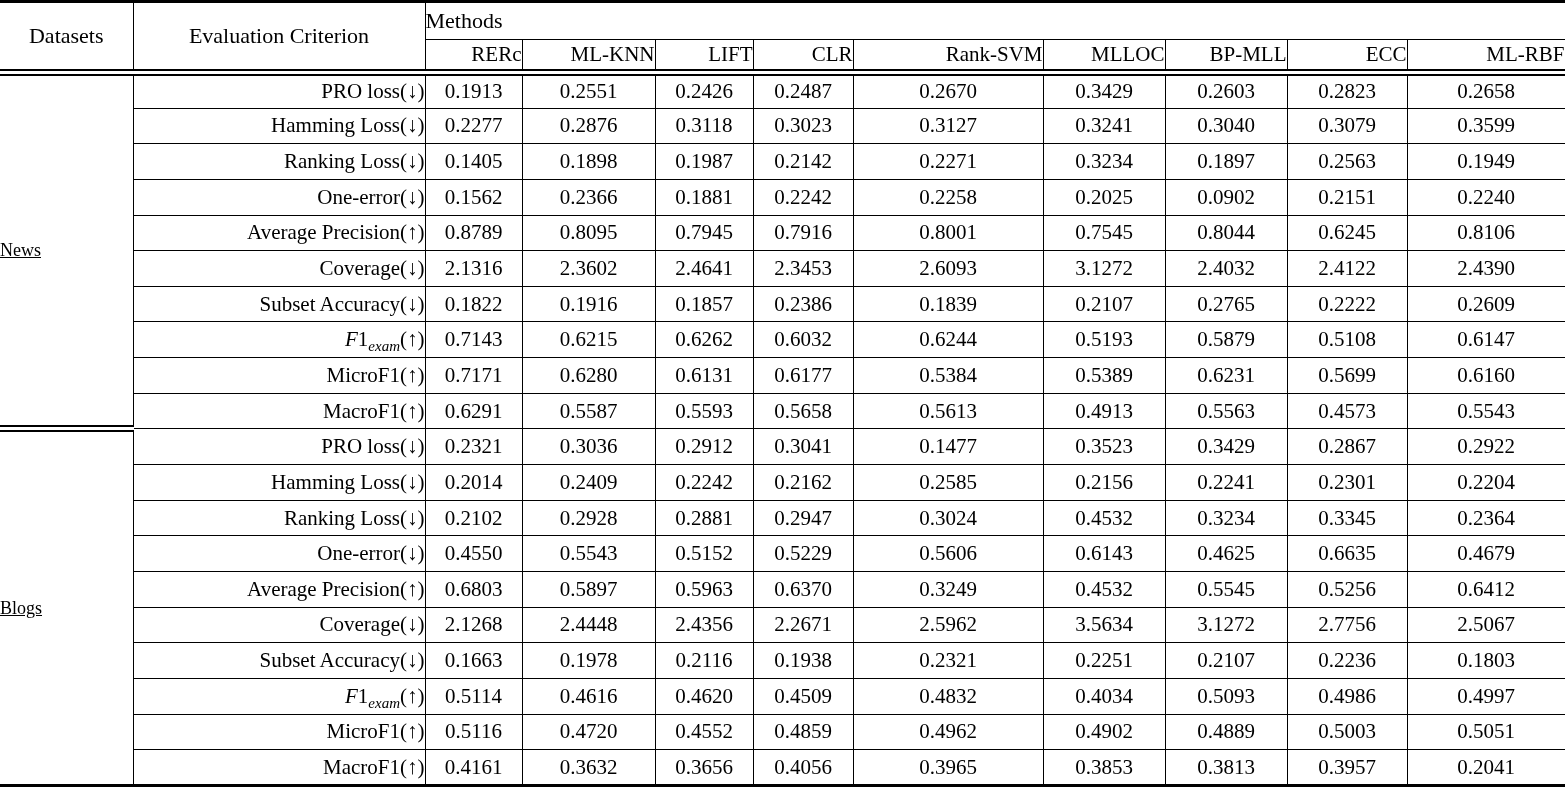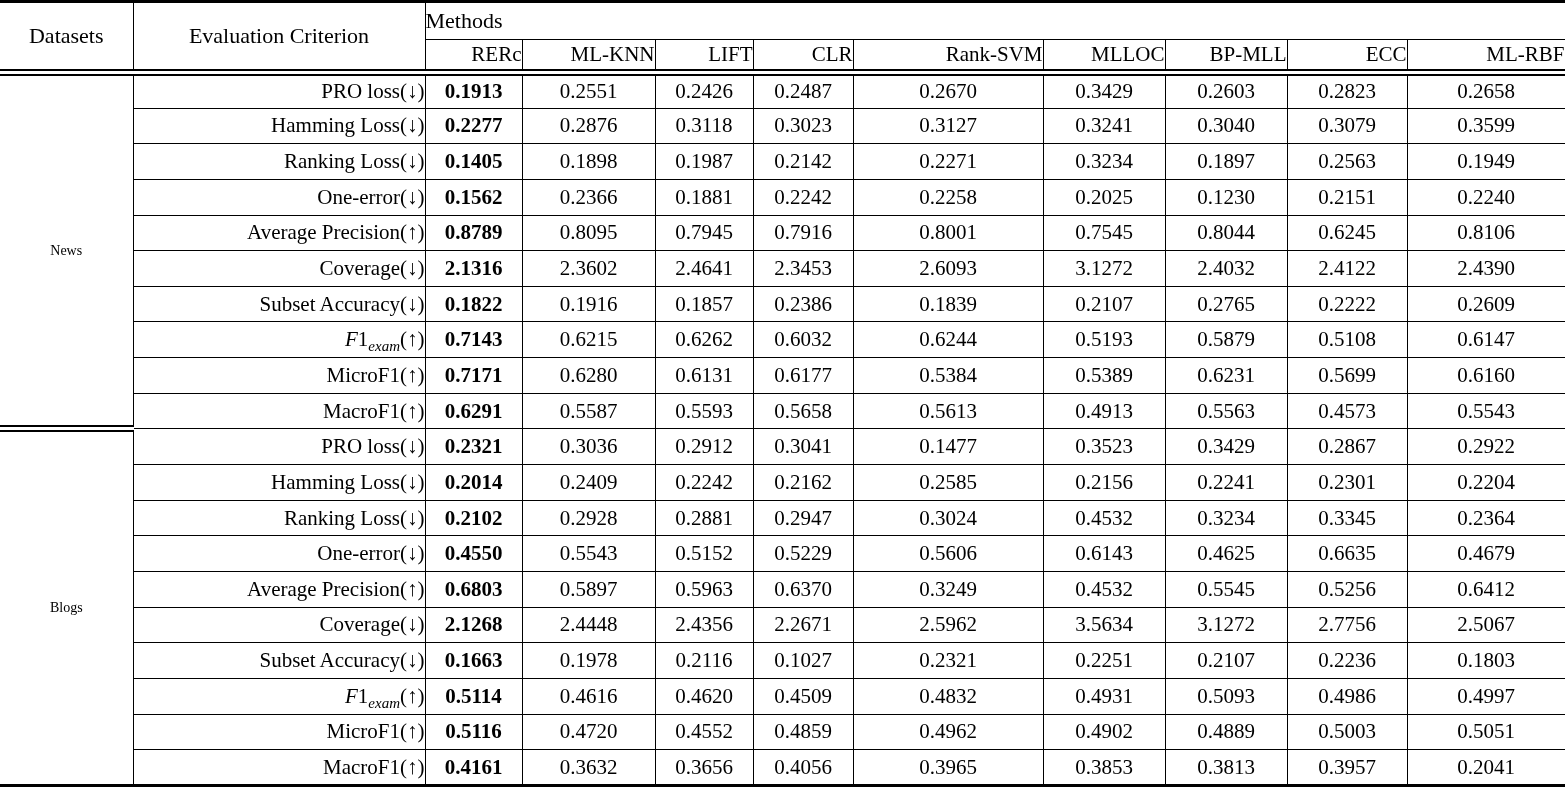--- a/index.html
+++ b/index.html
@@ -19,22 +19,22 @@
   .h-group{font-weight:bold;font-size:22px;text-align:left;}
   .h-method{text-align:right;font-size:21px;border:1px solid #000;border-top:1px solid #000;}
   .h-span2{font-weight:bold;font-size:22px;text-align:center;}
   
   .vline-r{border-right:1px solid #000;}
   
   .dbl-bottom{border-bottom:7px double #000;}
   
   .cell-criterion{text-align:right;padding-left:10px;border:1px solid #000;}
   .cell-value{text-align:center;border:1px solid #000;}
-  .cell-value.best{font-weight:bold;}
-  .cell-dataset{text-align:center;font-size:14px;border-right:1px solid #000;}
+  .cell-value.best{font-weight:normal;}
+  .cell-dataset{font-size:18px;border-right:1px solid #000;text-decoration:underline;}
   tr.body-row{height:35px;}
   tr.hdr1{height:38px;}
   tr.hdr2{height:33px;}
   .sub-it{font-style:italic;}
   sub{font-size:15px;line-height:0;margin-top:29px;}
 </style>
 </head>
 <body>
 
 <table class="paper-table">
@@ -108,21 +108,21 @@
         <td class="cell-value">0.1949</td>
       </tr>
       <tr class="body-row">
         <td class="cell-criterion">One-error(↓)</td>
         <td class="cell-value best">0.1562</td>
         <td class="cell-value">0.2366</td>
         <td class="cell-value">0.1881</td>
         <td class="cell-value">0.2242</td>
         <td class="cell-value">0.2258</td>
         <td class="cell-value">0.2025</td>
-        <td class="cell-value">0.1230</td>
+        <td class="cell-value">0.0902</td>
         <td class="cell-value">0.2151</td>
         <td class="cell-value">0.2240</td>
       </tr>
       <tr class="body-row">
         <td class="cell-criterion">Average Precision(↑)</td>
         <td class="cell-value best">0.8789</td>
         <td class="cell-value">0.8095</td>
         <td class="cell-value">0.7945</td>
         <td class="cell-value">0.7916</td>
         <td class="cell-value">0.8001</td>
@@ -262,35 +262,35 @@
         <td class="cell-value">3.5634</td>
         <td class="cell-value">3.1272</td>
         <td class="cell-value">2.7756</td>
         <td class="cell-value">2.5067</td>
       </tr>
       <tr class="body-row">
         <td class="cell-criterion">Subset Accuracy(↓)</td>
         <td class="cell-value best">0.1663</td>
         <td class="cell-value">0.1978</td>
         <td class="cell-value">0.2116</td>
-        <td class="cell-value">0.1027</td>
+        <td class="cell-value">0.1938</td>
         <td class="cell-value">0.2321</td>
         <td class="cell-value">0.2251</td>
         <td class="cell-value">0.2107</td>
         <td class="cell-value">0.2236</td>
         <td class="cell-value">0.1803</td>
       </tr>
       <tr class="body-row">
         <td class="cell-criterion"><span class="sub-it">F</span>1<sub class="sub-it">exam</sub>(↑)</td>
         <td class="cell-value best">0.5114</td>
         <td class="cell-value">0.4616</td>
         <td class="cell-value">0.4620</td>
         <td class="cell-value">0.4509</td>
         <td class="cell-value">0.4832</td>
-        <td class="cell-value">0.4931</td>
+        <td class="cell-value">0.4034</td>
         <td class="cell-value">0.5093</td>
         <td class="cell-value">0.4986</td>
         <td class="cell-value">0.4997</td>
       </tr>
       <tr class="body-row">
         <td class="cell-criterion">MicroF1(↑)</td>
         <td class="cell-value best">0.5116</td>
         <td class="cell-value">0.4720</td>
         <td class="cell-value">0.4552</td>
         <td class="cell-value">0.4859</td>

